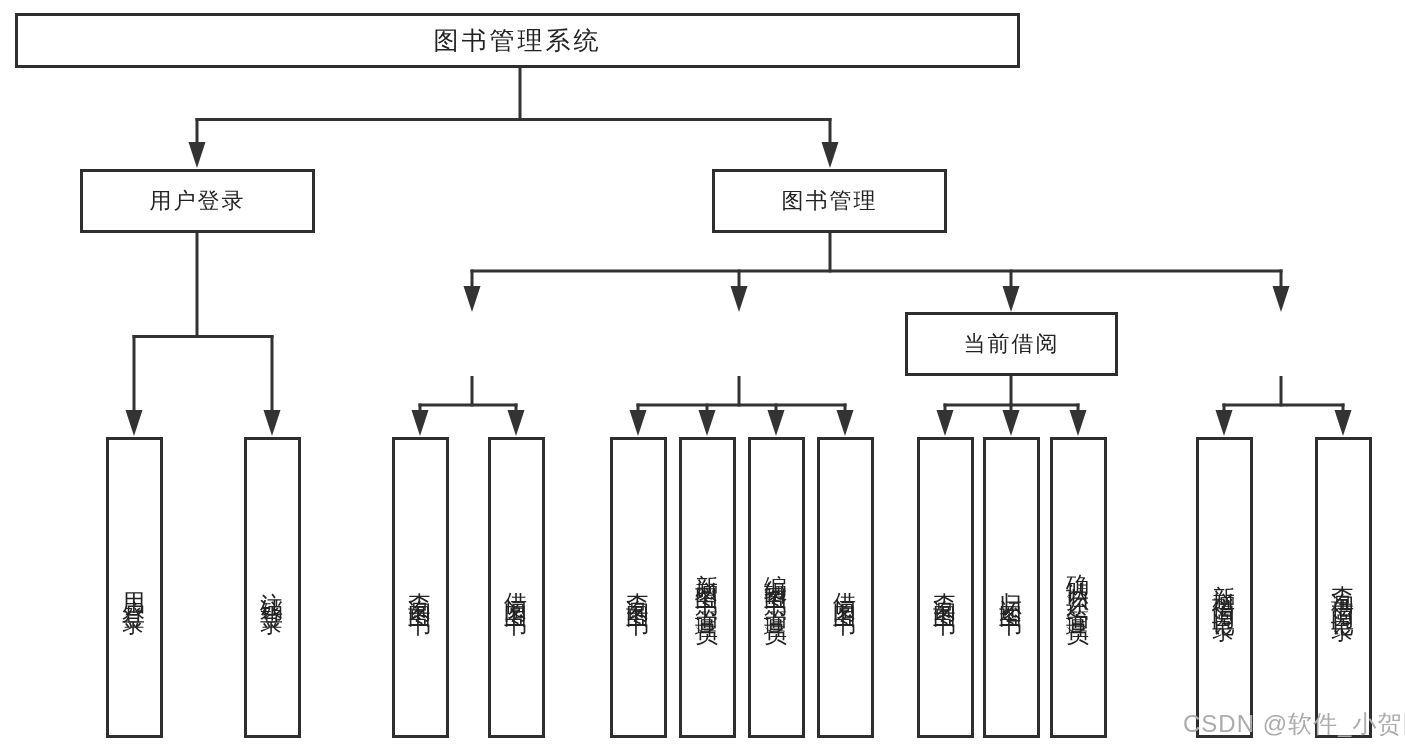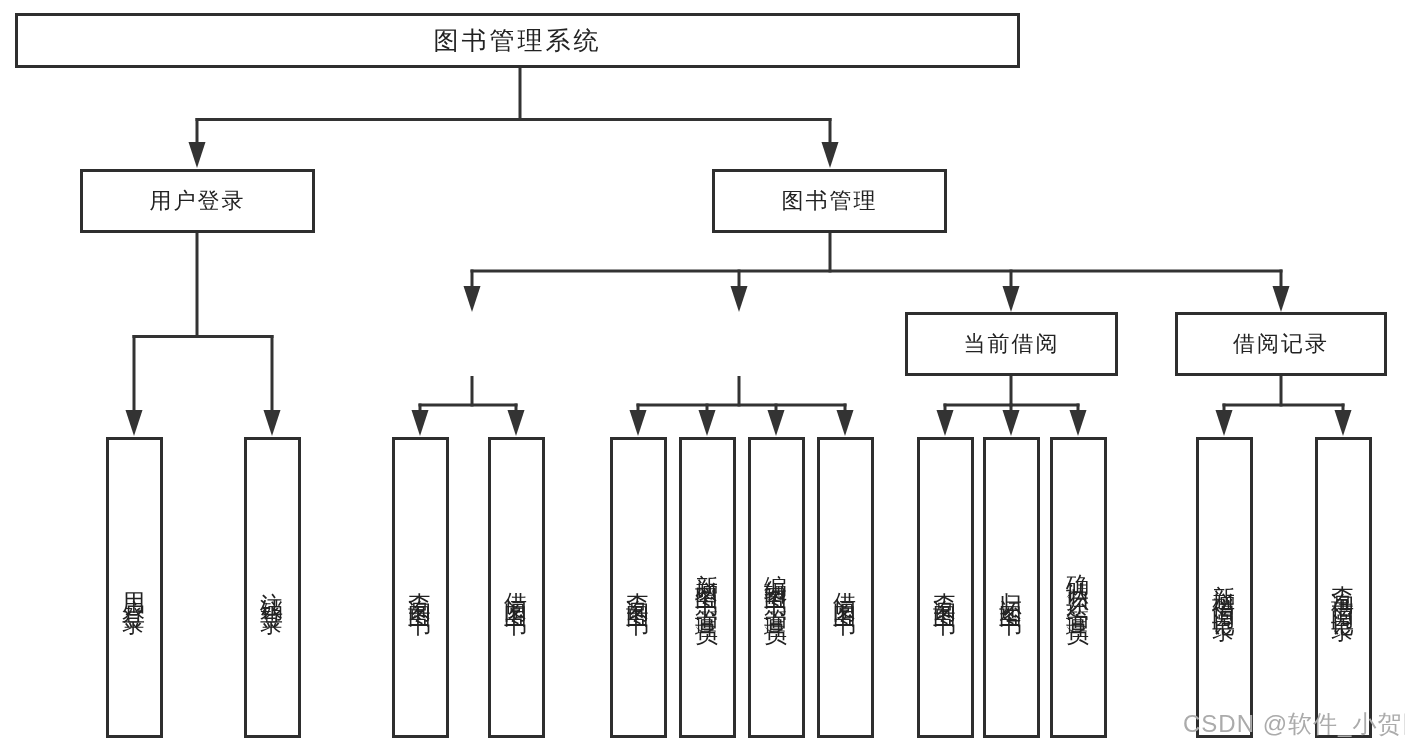--- a/index.html
+++ b/index.html
@@ -130,23 +130,20 @@
   <div class="node h-node" style="left:80px; top:169px; width:235px; height:64px;">
     <span>用户登录</span>
   </div>
   <div class="node h-node" style="left:712px; top:169px; width:235px; height:64px;">
     <span>图书管理</span>
   </div>
 
   <div class="node h-node" style="left:905px; top:312px; width:213px; height:64px;">
     <span>当前借阅</span>
   </div>
-  <div class="node h-node" style="left:1175px; top:312px; width:212px; height:64px;">
-    <span>借阅记录</span>
-  </div>
 
   <div class="node v-node" style="left:105.5px;">
     <span class="v-label">用户登录</span>
   </div>
   <div class="node v-node" style="left:243.5px;">
     <span class="v-label">注销登录</span>
   </div>
 
   <div class="node v-node" style="left:391.5px;">
     <span class="v-label">查询图书</span>

